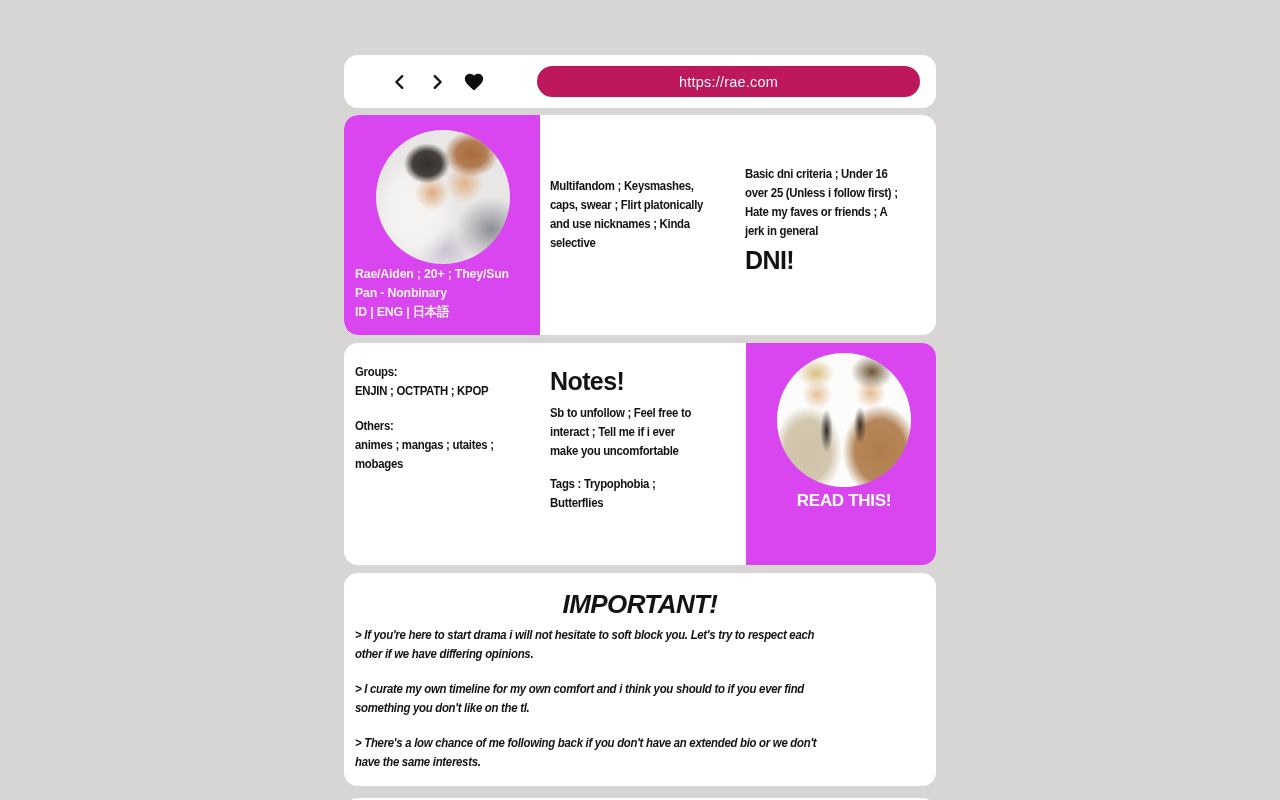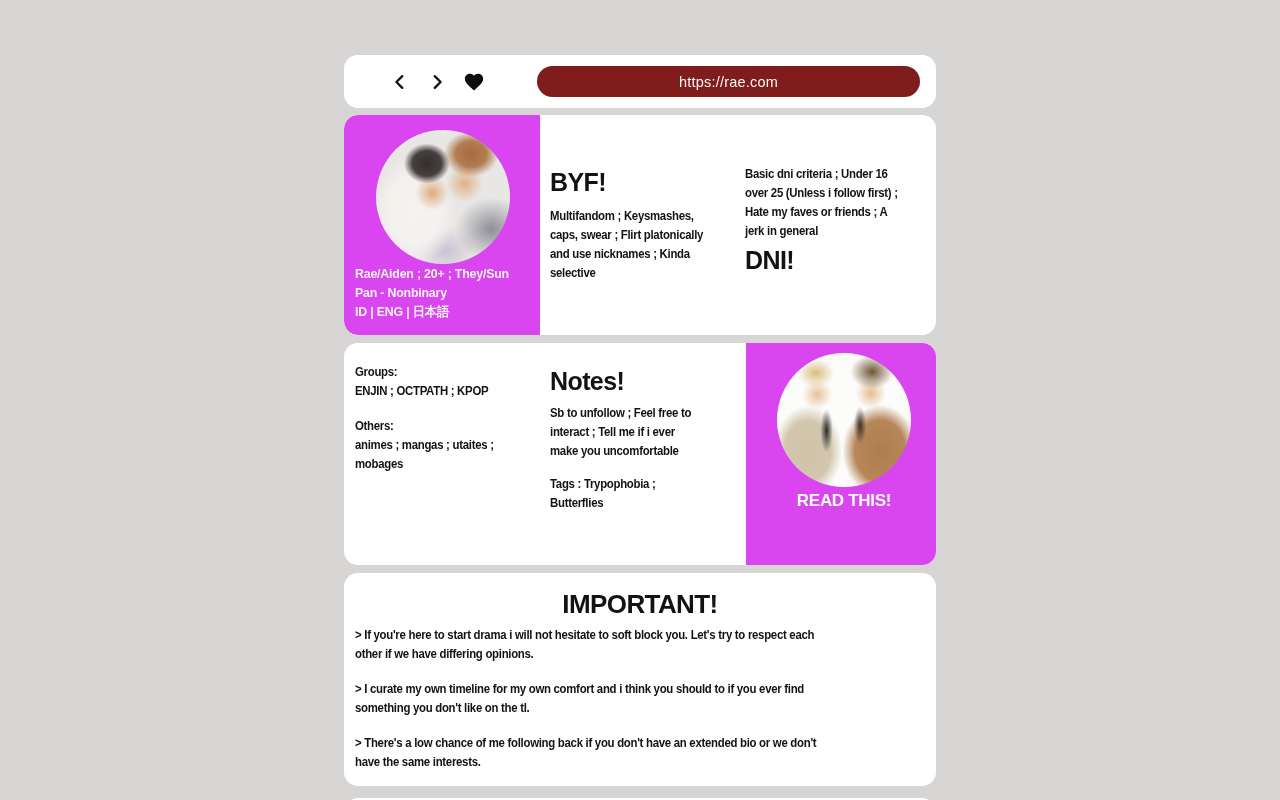--- a/index.html
+++ b/index.html
@@ -17,21 +17,21 @@
   
   .browser-bar {
     height:53px; background:#ffffff; border-radius:14px;
     display:flex; align-items:center; padding:0 16px 0 44px; gap:13px;
   }
   .nav-btn {
     width:24px; height:24px; border:none; background:none; padding:0;
     display:flex; align-items:center; justify-content:center; cursor:pointer;
   }
   .url-bar {
-    margin-left:auto; width:383px; height:31px; background:#7f1d1d;
+    margin-left:auto; width:383px; height:31px; background:#be185d;
     border-radius:16px; display:flex; align-items:center; justify-content:center;
   }
   .url-bar span { color:#f7f7f7; font-size:14.5px; letter-spacing:0.2px; }
 
   
   .h1 { font-size:25px; font-weight:bold; letter-spacing:-0.6px; line-height:30px; }
   .bt {
     font-size:12px; line-height:19px; font-weight:bold;
     letter-spacing:-0.3px; white-space:pre-line;
   }
@@ -88,21 +88,21 @@
       radial-gradient(8px 24px at 62% 54%, #3a3028 0%, rgba(58,48,40,0) 78%),
       radial-gradient(46px 56px at 77% 73%, #b07d4c 0%, rgba(176,125,76,.92) 55%, rgba(176,125,76,0) 82%),
       #fcfcfb;
   }
   .read-this {
     position:absolute; top:148px; left:0; width:100%; text-align:center;
     font-size:17px; font-weight:bold; letter-spacing:-0.3px; color:#fafafa;
   }
 
   
-  .card3 { height:213px; margin-top:8px; padding:15px 11px 0; }
+  .card3 { height:213px; margin-top:8px; padding:15px 11px 0;font-style:italic; }
   .card3 .title { font-size:26px; line-height:32px; font-weight:bold; letter-spacing:-0.6px; text-align:center; }
   .card3 .bt { width:600px; }
   .card3 .p1 { margin-top:6px; }
   .card3 .p2, .card3 .p3 { margin-top:16px; }
 
   
   .card4 { height:140px; margin-top:12px; padding:12px 0 0 11px; display:flex; gap:15px; }
   .photo3 {
     width:136px; height:110px; border-radius:4px; flex:none;
     background:
@@ -138,21 +138,20 @@
   </div>
 
   <div class="card card1">
     <div class="panel panel-l">
       <div class="photo photo1"></div>
       <div class="caption condensed">Rae/Aiden ; 20+ ; They/Sun
 Pan - Nonbinary
 ID | ENG | 日本語</div>
     </div>
     <div class="colA">
-      <div class="h1">BYF!</div>
       <div class="bt condensed">Multifandom ; Keysmashes,
 caps, swear ; Flirt platonically
 and use nicknames ; Kinda
 selective</div>
     </div>
     <div class="colB">
       <div class="bt condensed">Basic dni criteria ; Under 16
 over 25 (Unless i follow first) ;
 Hate my faves or friends ; A
 jerk in general</div>

